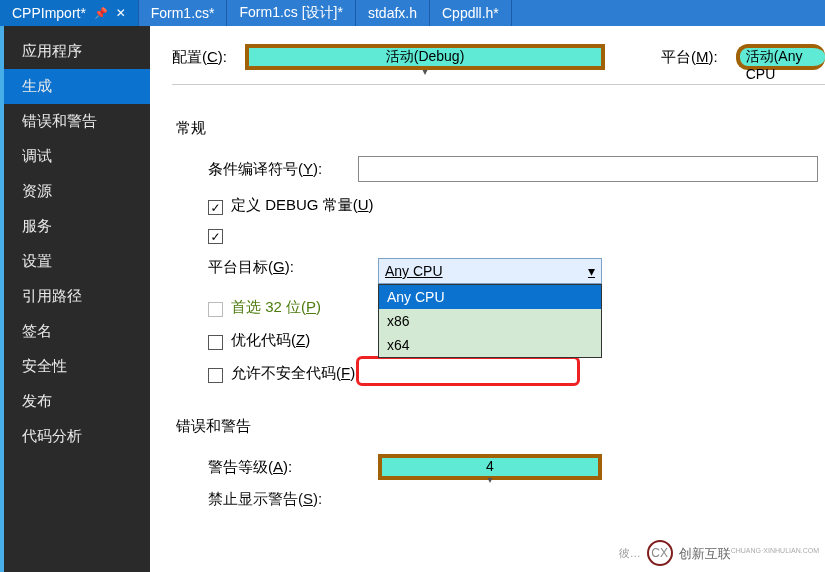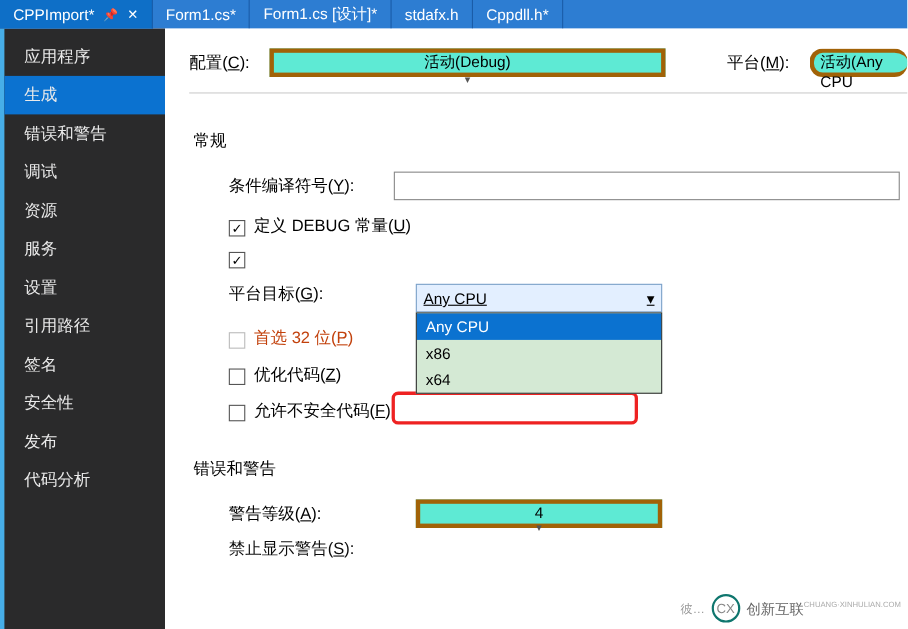--- a/index.html
+++ b/index.html
@@ -24,30 +24,30 @@
   .select-box { border: 4px solid #a16207; height: 26px; padding: 0 6px; font-size: 14px; display: flex; align-items: center; justify-content: space-between; background: #5eead4; cursor: pointer; flex-direction: column; }
   .select-box .arrow { font-size: 10px; color: #555; }
   .section-title { font-size: 15px; margin: 34px 0 18px 4px; }
   .field-row { display: flex; align-items: center; margin: 10px 0 10px 36px; font-size: 15px; }
   .field-label { min-width: 150px; }
   .text-input { border: 1px solid #888; height: 26px; flex: 1; padding: 0 6px; max-width: 460px; }
   .checkbox-row { display: flex; align-items: flex-end; gap: 8px; margin: 14px 0 14px 36px; font-size: 15px; }
   .chk { width: 15px; height: 15px; border: 1px solid #555; display: inline-flex; align-items: center; justify-content: center; font-size: 12px; cursor: pointer; }
   .chk.checked::after { content: "✓"; }
   .chk.disabled { border-color: #bbb; color: #bbb; cursor: default; }
-  .disabled-label { color: #c2410c; }
+  .disabled-label { color: #4d7c0f; }
   .platform-row { display: flex; align-items: flex-start; margin: 14px 0 14px 36px; font-size: 15px; }
   .dropdown-wrap { position: relative; text-decoration: underline; }
   .dd-closed { width: 224px; height: 26px; border: 1px solid #7da2c9; background: #e3efff; display: flex; align-items: center; justify-content: space-between; padding: 0 6px; font-size: 14px; cursor: pointer; }
   .dd-list { position: absolute; top: 26px; left: 0; width: 224px; border: 1px solid #333; background: #d4e9d4; z-index: 5; }
   .dd-option { padding: 4px 8px; font-size: 14px; cursor: pointer; }
   .dd-option.sel { background: #0b72d0; color: #fff; }
   .highlight-box { position: absolute; border: 3px solid #e22; border-radius: 6px; pointer-events: none; }
   .watermark { position: absolute; right: 6px; bottom: 6px; font-size: 11px; color: #999; display:flex; align-items:center; gap:6px;}
-  .watermark .logo { width:26px; height:26px; border:2px solid #0f766e; border-radius:50%; display:flex;align-items:center;justify-content:center; font-size:12px; color:#888;}
+  .watermark .logo { width:26px; height:26px; border:2px solid #7f1d1d; border-radius:50%; display:flex;align-items:center;justify-content:center; font-size:12px; color:#888;}
 </style>
 </head>
 <body>
 
 <div class="tab-bar">
   <div class="tab active">
     <span>CPPImport*</span>
     <span class="pin">📌</span>
     <span class="close">✕</span>
   </div>

